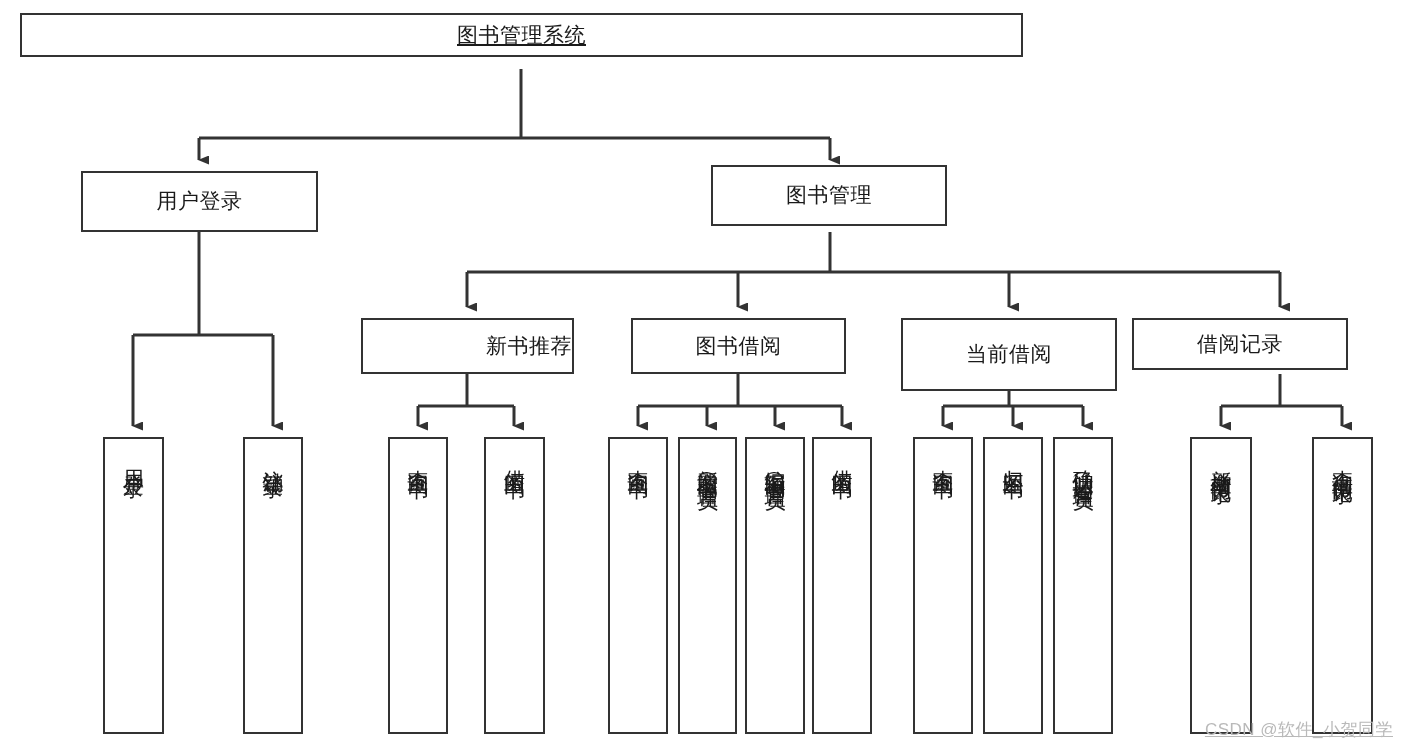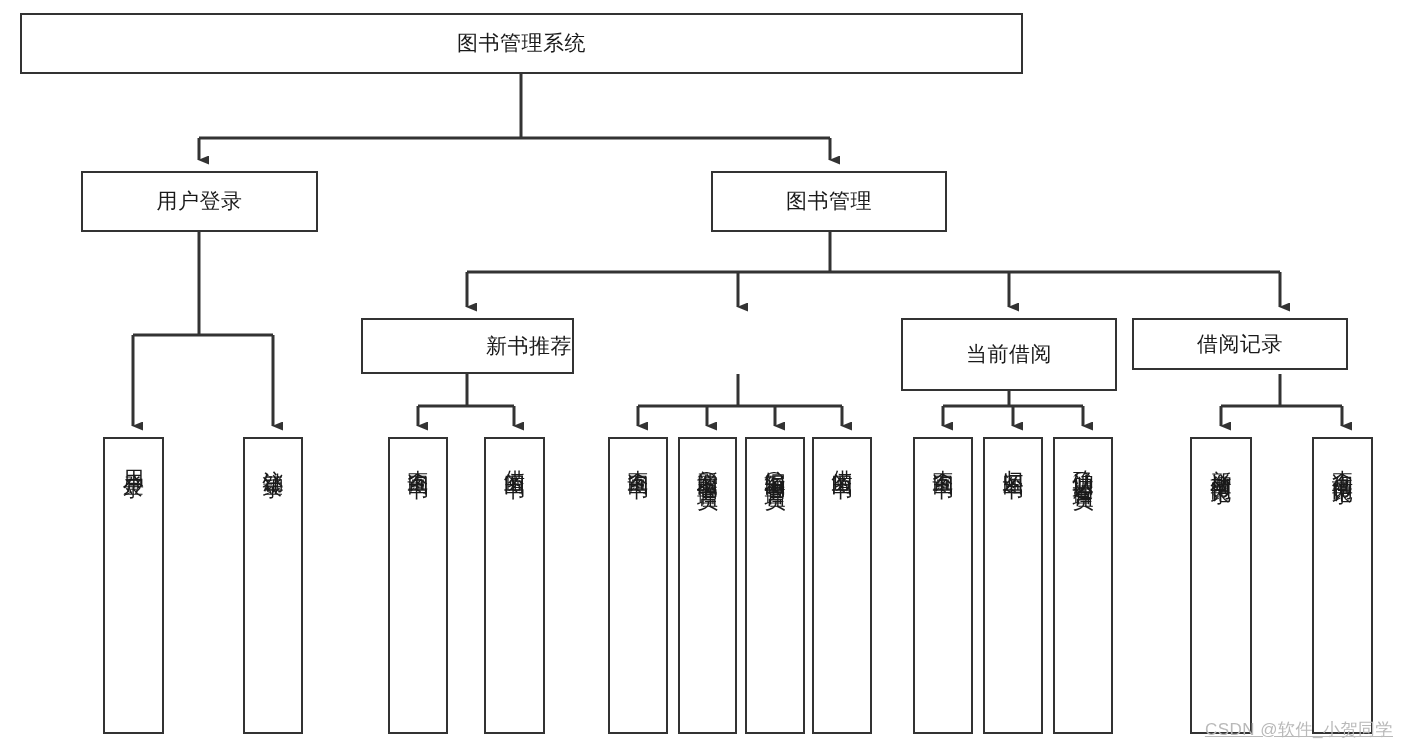--- a/index.html
+++ b/index.html
@@ -113,33 +113,36 @@
       <path d="M 1083 406 L 1083 426" marker-end="url(#arrowhead)"></path>
 
       <path d="M 1280 374 L 1280 406"></path>
       <path d="M 1221 406 L 1342 406"></path>
       <path d="M 1221 406 L 1221 426" marker-end="url(#arrowhead)"></path>
       <path d="M 1342 406 L 1342 426" marker-end="url(#arrowhead)"></path>
 
     </g>
   </svg>
 
-  <div class="node-box" id="node-root" style="left: 20px; top: 13px; width: 1003px; height: 61px;">
+  <div class="node-box" id="node-root" style="left: 20px; top: 13px; width: 1003px; height: 44px; text-decoration: underline;">
     <span class="node-label">图书管理系统</span>
   </div>
 
   <div class="node-box" id="node-l1-0" style="left: 81px; top: 171px; width: 237px; height: 61px;">
     <span class="node-label">用户登录</span>
   </div>
-  <div class="node-box" id="node-l1-1" style="left: 711px; top: 171px; width: 236px; height: 61px; align-items: center;">
+  <div class="node-box" id="node-l1-1" style="left: 711px; top: 165px; width: 236px; height: 61px; align-items: center;">
     <span class="node-label">图书管理</span>
   </div>
 
   <div class="node-box" id="node-l2-0" style="left: 361px; top: 318px; width: 213px; height: 56px; justify-content: flex-end;">
     <span class="node-label">新书推荐</span>
+  </div>
+  <div class="node-box" id="node-l2-1" style="left: 631px; top: 318px; width: 215px; height: 56px;">
+    <span class="node-label">图书借阅</span>
   </div>
   <div class="node-box" id="node-l2-2" style="left: 901px; top: 318px; width: 216px; height: 73px;">
     <span class="node-label">当前借阅</span>
   </div>
   <div class="node-box" id="node-l2-3" style="left: 1132px; top: 318px; width: 216px; height: 52px;">
     <span class="node-label">借阅记录</span>
   </div>
 
   <div class="node-box vertical" id="node-leaf-0" style="left: 103px; top: 437px; width: 61px; height: 297px;">
     <span class="node-label">用户登录</span>

